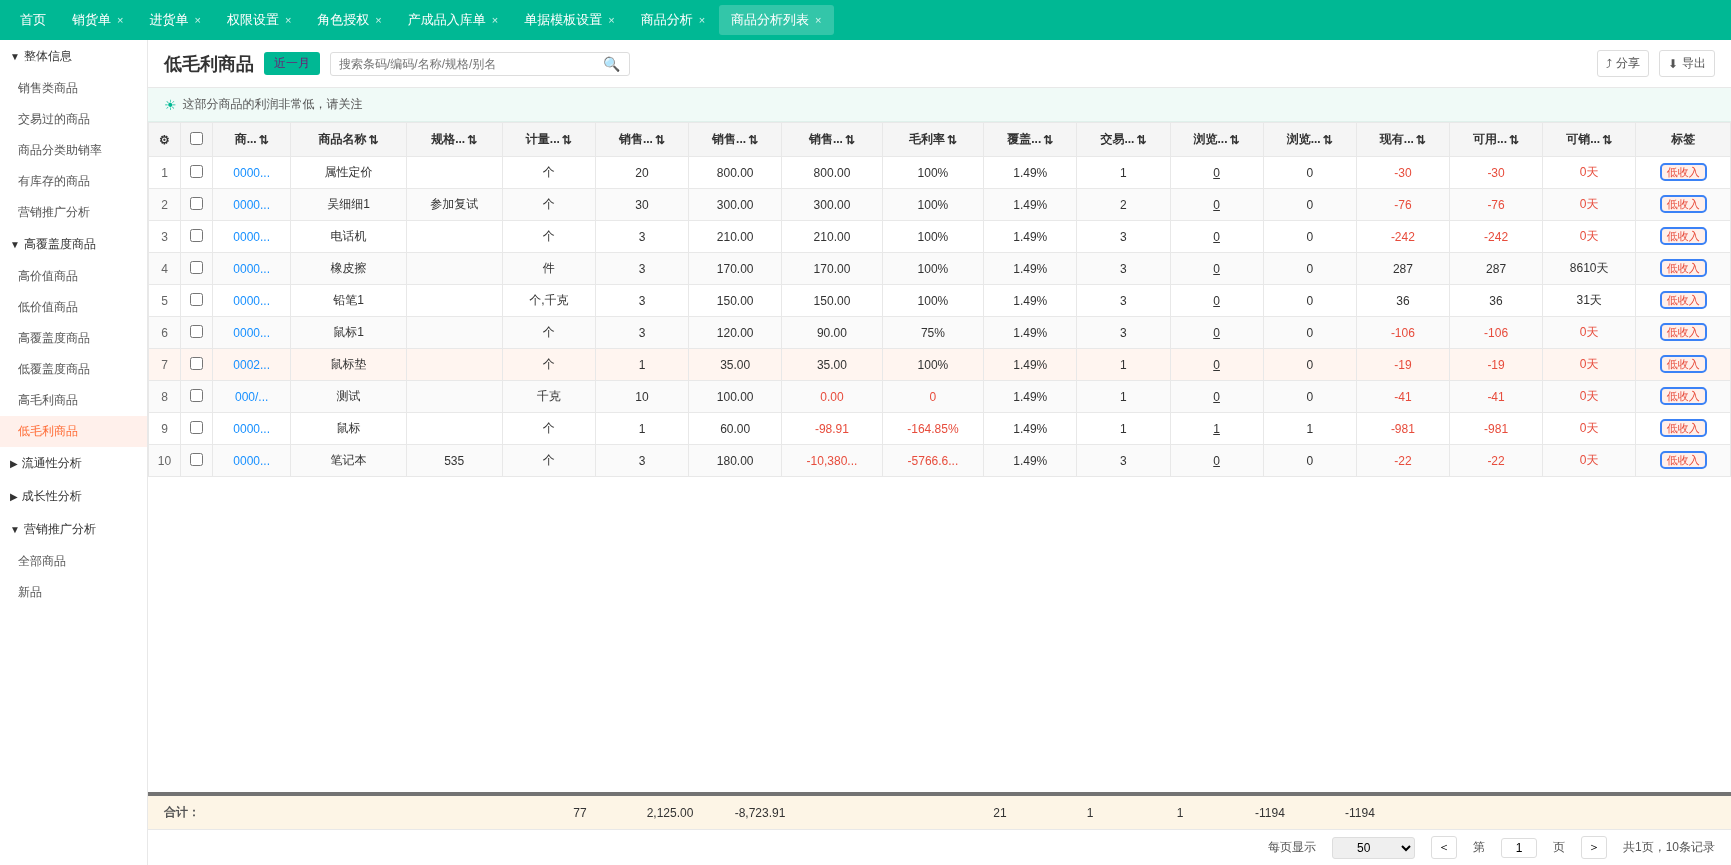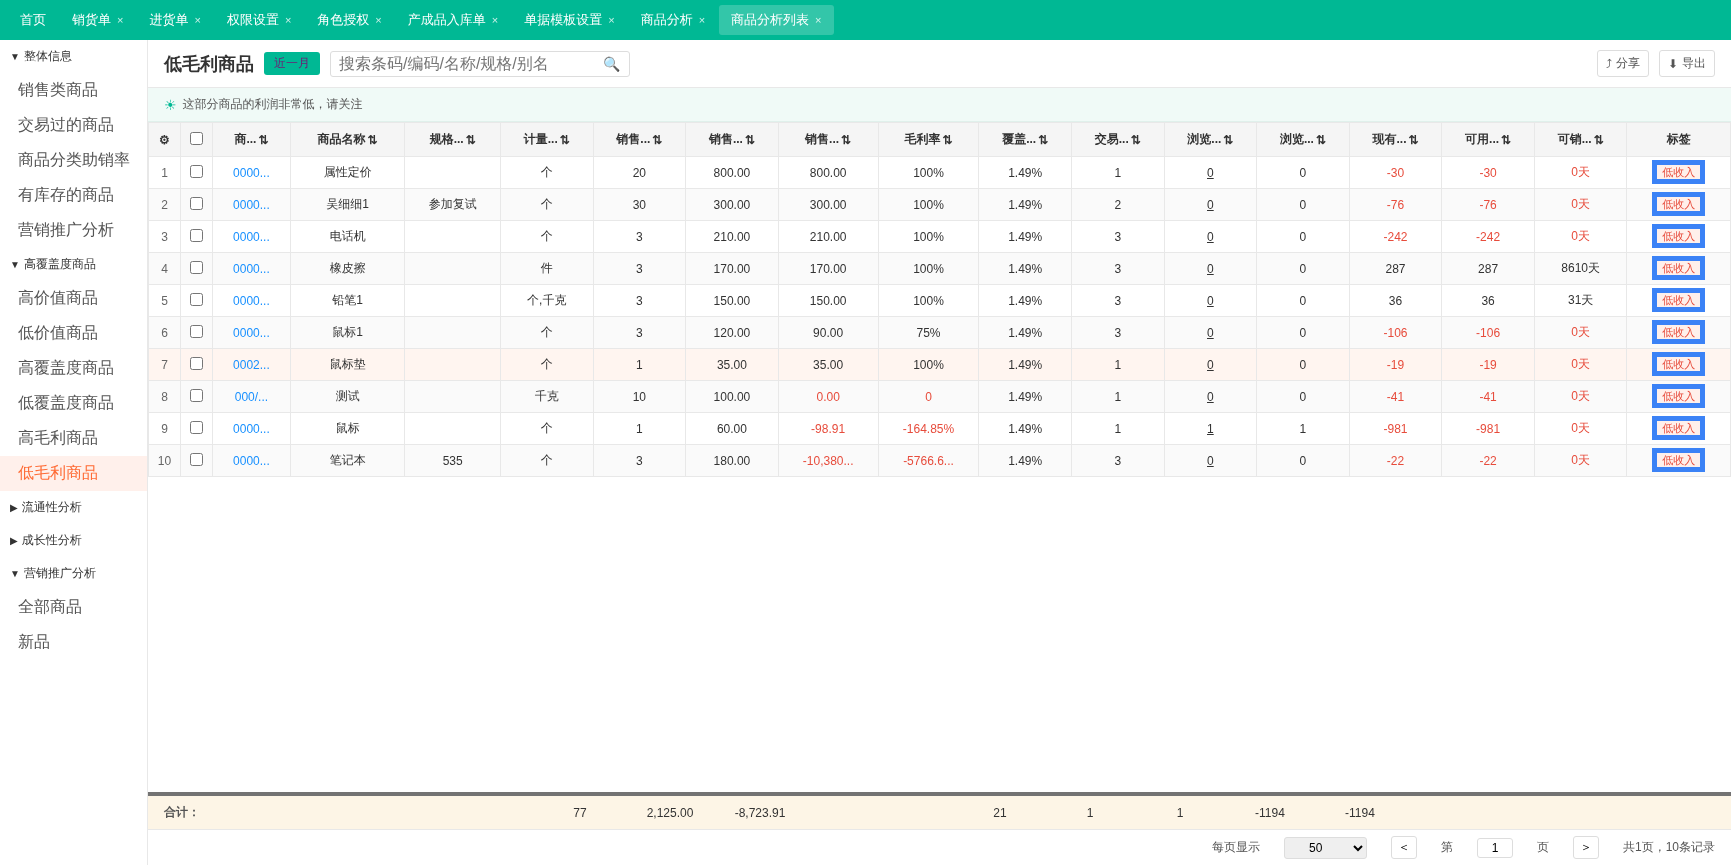--- a/index.html
+++ b/index.html
@@ -48,21 +48,21 @@
       padding: 8px 10px;
       color: #333;
       font-size: 12px;
       cursor: pointer;
     }
     .sidebar-group-title .arrow { margin-right: 4px; font-size: 10px; }
     .sidebar-item {
       padding: 7px 10px 7px 18px;
       color: #555;
       cursor: pointer;
-      font-size: 16px;
+      font-size: 12px;
     }
     .sidebar-item.active { background: #fff0eb; color: #ff6b35; }
 
     
     .content-area {
       flex: 1;
       display: flex;
       flex-direction: column;
       overflow: hidden;
     }
@@ -95,21 +95,21 @@
       align-items: center;
       border: 1px solid #ddd;
       border-radius: 3px;
       padding: 3px 8px;
       flex: 1;
       max-width: 300px;
     }
     .search-box input {
       border: none;
       outline: none;
-      font-size: 16px;
+      font-size: 12px;
       color: #999;
       width: 100%;
     }
     .header-actions {
       margin-left: auto;
       display: flex;
       gap: 10px;
     }
     .action-btn {
       display: flex;
@@ -171,22 +171,22 @@
       text-align: center;
       color: #333;
       white-space: nowrap;
     }
     tbody tr:nth-child(even) { background: #fafafa; }
     tbody tr.highlight { background: #fff5f0; }
     .red-text { color: #e74c3c; }
     .tag-low {
       background: #fff0eb;
       color: #e74c3c;
-      border: 5px solid #3b82f6;
-      border-radius: 0;
+      border: 2px solid #3b82f6;
+      border-radius: 5px;
       padding: 1px 5px;
       font-size: 11px;
     }
     .underline { text-decoration: underline; cursor: pointer; }
 
     
     .table-footer {
       background: #fdf5e6;
       border-top: 4px solid #737373;
       display: flex;
@@ -199,21 +199,21 @@
     .footer-val { color: #333; min-width: 60px; text-align: center; }
 
     
     .pagination {
       background: #fff;
       border-top: 1px solid #e8e8e8;
       display: flex;
       align-items: center;
       justify-content: flex-end;
       padding: 6px 16px;
-      gap: 24px;
+      gap: 16px;
       font-size: 12px;
       color: #555;
     }
     .page-size-select {
       border: 1px solid #ddd;
       border-radius: 3px;
       padding: 2px 20px;
       font-size: 12px;
     }
     .page-nav-btn {

